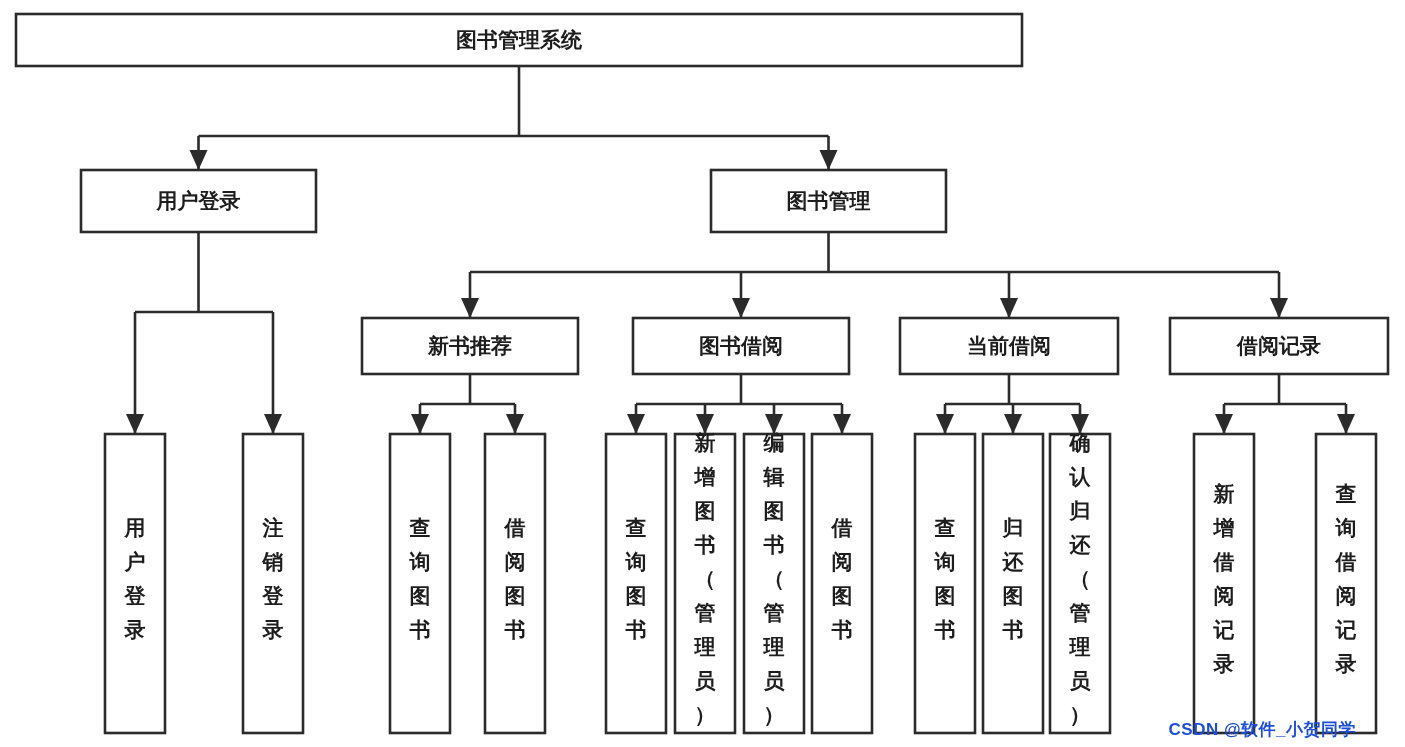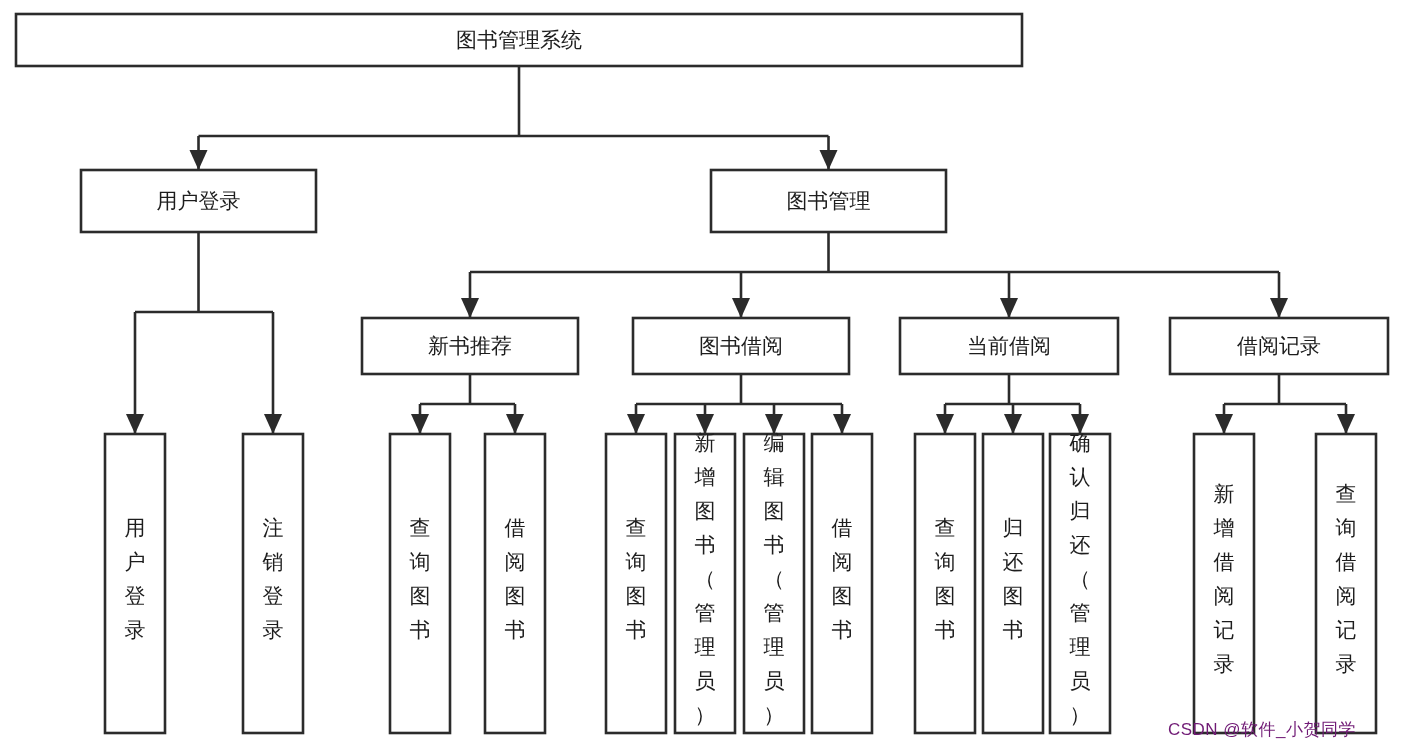--- a/index.html
+++ b/index.html
@@ -11,20 +11,21 @@
     width: 1405px;
     height: 747px;
     font-family: "Liberation Sans", "DejaVu Sans", sans-serif;
     overflow: hidden;
   }
   #diagram-root {
     position: relative;
     width: 1368px;
     height: 747px;
     background: #ffffff;
+    font-weight: bold;
   }
   svg#tree-svg {
     position: absolute;
     left: 0;
     top: 0;
     width: 1405px;
     height: 747px;
     display: block;
   }
   .node-rect {
@@ -54,21 +55,21 @@
     font-family: "Liberation Sans", "DejaVu Sans", sans-serif;
     font-size: 21px;
     text-anchor: middle;
   }
   .watermark {
     position: absolute;
     right: 12px;
     bottom: 6px;
     font-family: "Liberation Sans", "DejaVu Sans", sans-serif;
     font-size: 17px;
-    color: #701a75;
+    color: #1d4ed8;
     letter-spacing: 0.5px;
     white-space: nowrap;
     user-select: none;
   }
 </style>
 </head>
 <body>
 
 <div id="diagram-root">
   <svg id="tree-svg" viewBox="0 0 1405 747">

